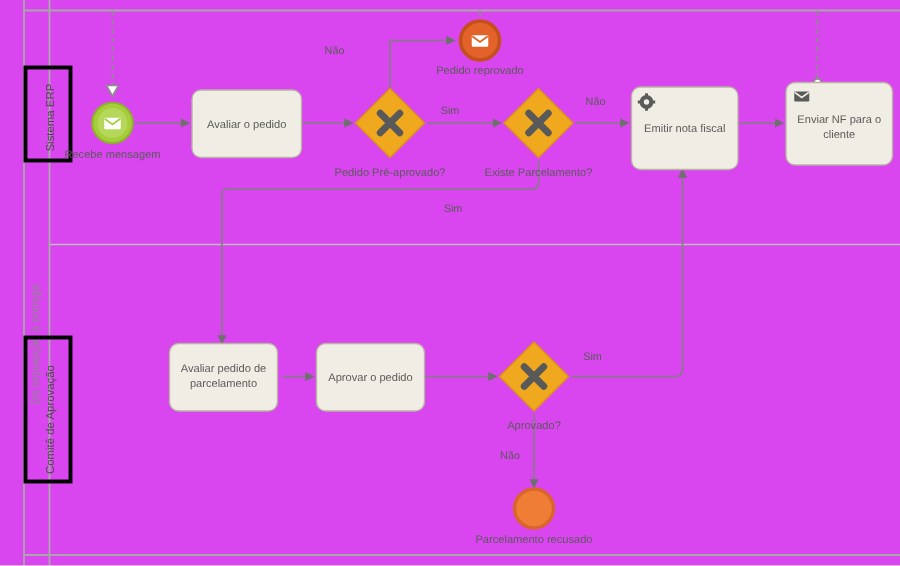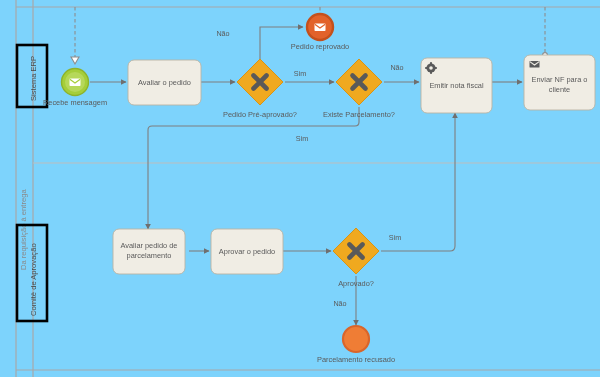--- a/index.html
+++ b/index.html
@@ -4,21 +4,21 @@
 <style>
   html, body {
     margin: 0;
     padding: 0;
     background: #ffffff;
   }
   #canvas {
     position: relative;
     width: 600px;
     height: 377px;
-    background: #7dd3fc;
+    background: #d946ef;
     font-family: "Liberation Sans", sans-serif;
     overflow: hidden;
   }
   #bpmn-svg {
     position: absolute;
     left: 0;
     top: 0;
     width: 600px;
     height: 377px;
   }

